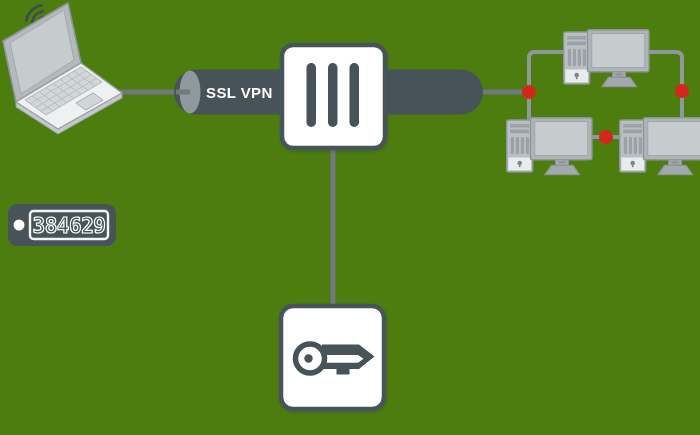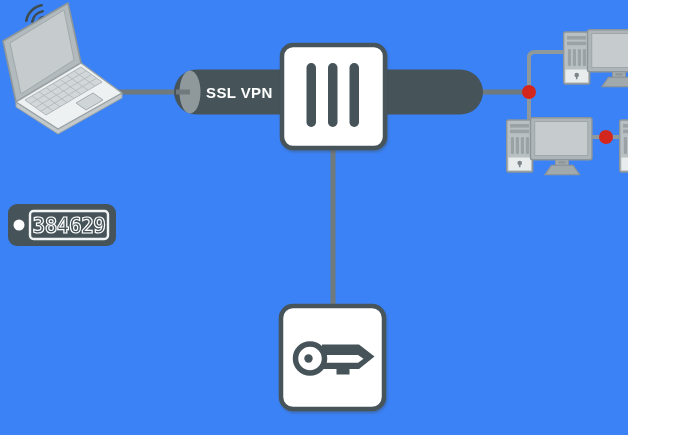--- a/index.html
+++ b/index.html
@@ -1,20 +1,20 @@
 <!DOCTYPE html>
 <html><head>
 <meta charset="utf-8">
 <style>
   html, body { margin: 0; padding: 0; background: #ffffff; }
   .canvas {
     position: relative;
-    width: 628px;
+    width: 700px;
     height: 435px;
-    background: #3b82f6;
+    background: #4d7c0f;
     overflow: hidden;
     font-family: "Liberation Sans", sans-serif;
   }
   svg { display: block; }
   text.tunnel-label {
     font-family: "Liberation Sans", sans-serif;
     font-weight: bold;
     font-size: 15px;
     letter-spacing: 0.4px;
   }

